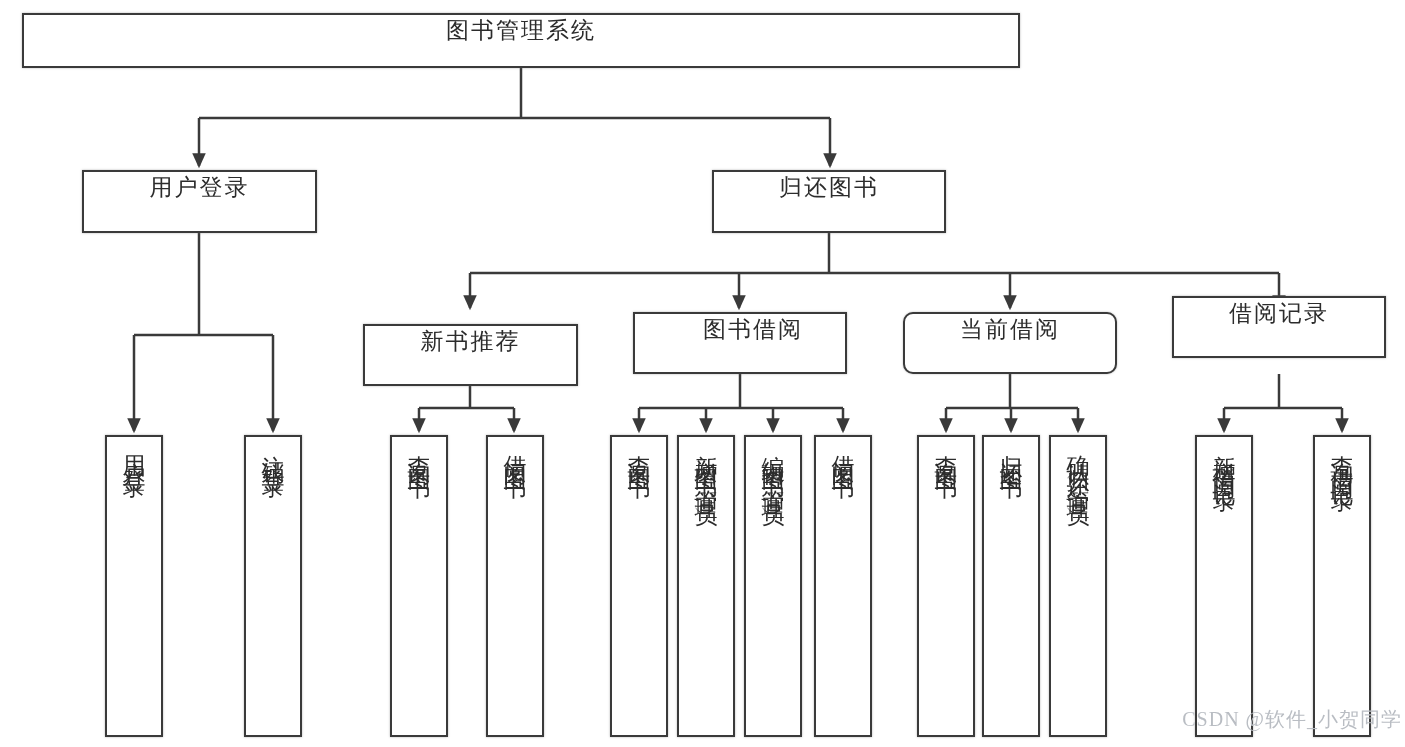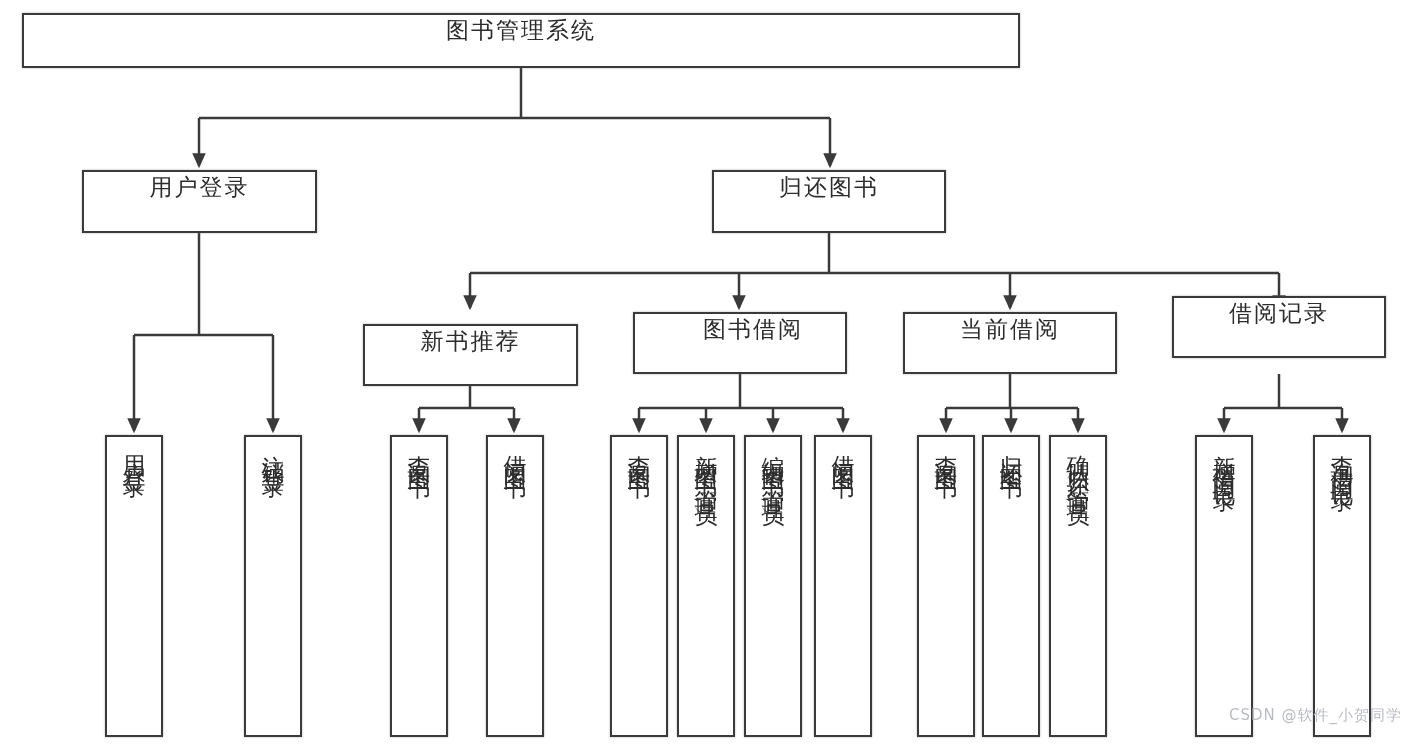--- a/index.html
+++ b/index.html
@@ -57,25 +57,26 @@
     letter-spacing:7px;
     writing-mode:vertical-rl;
     text-orientation:upright;
     white-space:nowrap;
     line-height:1;
   }
   .watermark{
     position:absolute;
     right:3px;
     top:706px;
-    font-size:15px;
+    font-size:20px;
     letter-spacing:1px;
     color:var(--watermark);
     white-space:nowrap;
     z-index:5;
+    font-family:Liberation Serif, serif;
   }
 </style>
 </head>
 <body>
 
 <div class="canvas">
 
   <svg class="wires" width="1405" height="747" viewBox="0 0 1405 747" xmlns="http://www.w3.org/2000/svg">
     <defs>
       <marker id="arw" markerUnits="userSpaceOnUse" markerWidth="18" markerHeight="18" viewBox="0 0 12 12" refX="9.5" refY="6" orient="auto">
@@ -133,21 +134,21 @@
   <div class="hbox" style="left:712px;top:170px;width:234px;height:63px;">
     <span class="lbl">归还图书</span>
   </div>
 
   <div class="hbox" style="left:363px;top:312px;width:215px;height:62px;margin-top:12px;">
     <span class="lbl">新书推荐</span>
   </div>
   <div class="hbox" style="left:633px;top:312px;width:214px;height:62px;padding-left:26px;">
     <span class="lbl">图书借阅</span>
   </div>
-  <div class="hbox" style="left:903px;top:312px;width:214px;height:62px;">
+  <div class="hbox" style="left:903px;top:312px;width:214px;height:62px;border-radius:10px;">
     <span class="lbl">当前借阅</span>
   </div>
   <div class="hbox" style="left:1172px;top:296px;width:214px;height:62px;">
     <span class="lbl">借阅记录</span>
   </div>
 
   <div class="vbox" style="left:105px;top:435px;width:58px;height:302px;">
     <span class="vlbl">用户登录</span>
   </div>
   <div class="vbox" style="left:244px;top:435px;width:58px;height:302px;">

